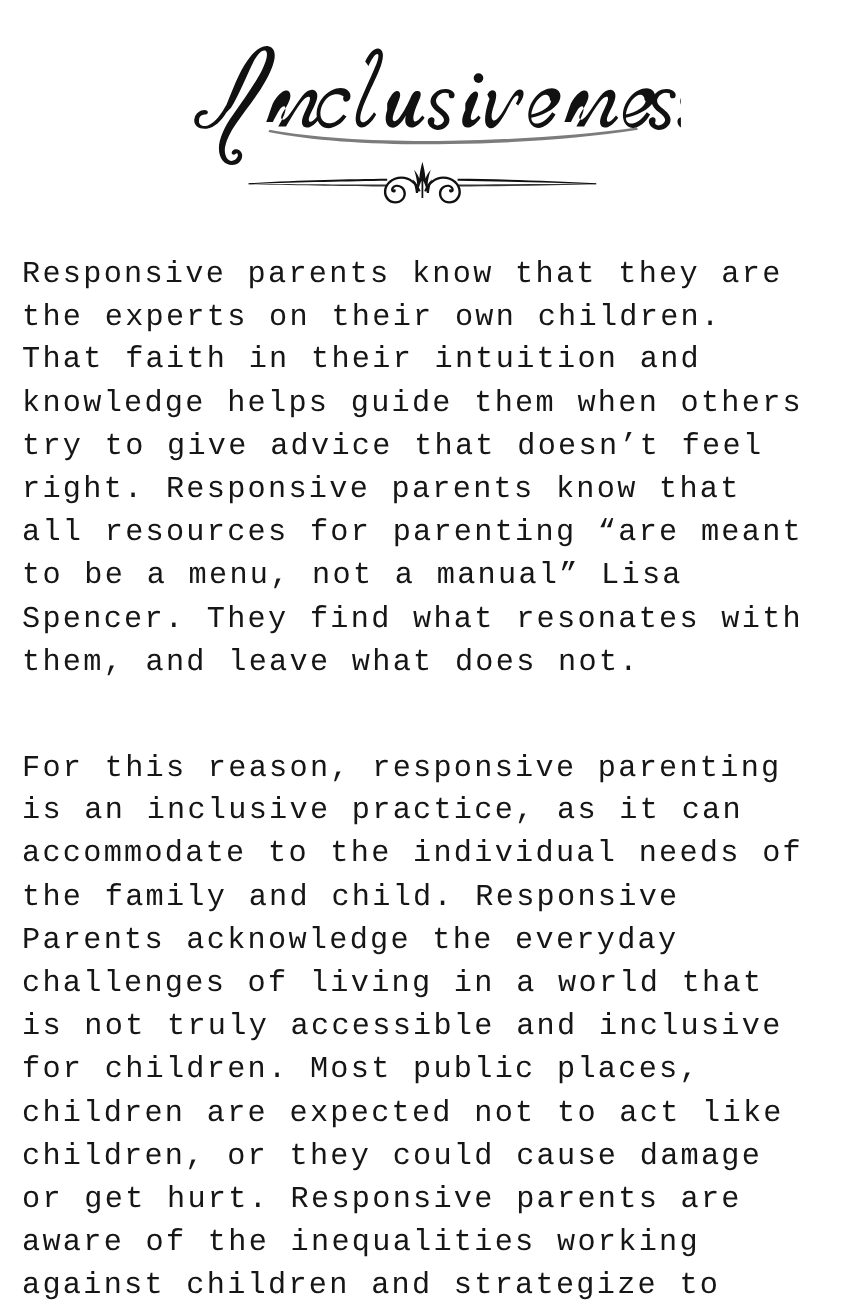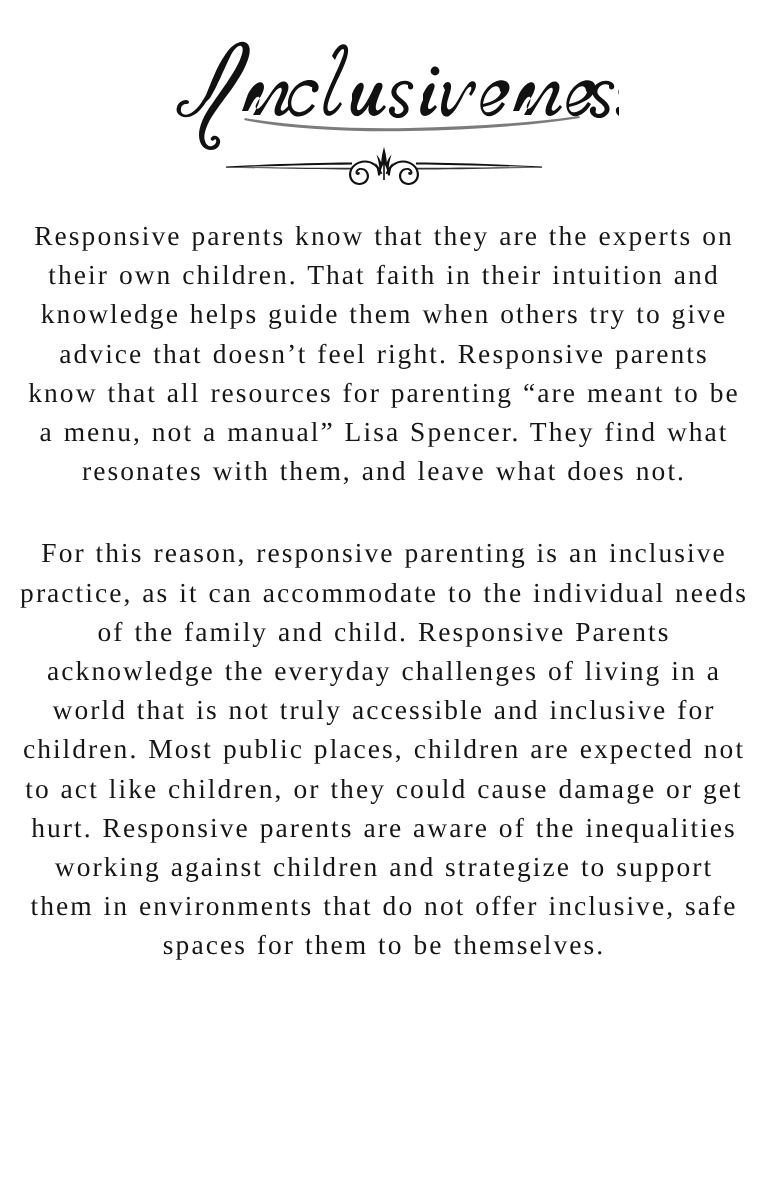--- a/index.html
+++ b/index.html
@@ -62,23 +62,23 @@
   .content {
     width: 728px;
     margin-top: 24px;
     display: flex;
     flex-direction: column;
     align-items: center;
   }
 
   .para {
     width: 728px;
-    margin: 4px;
-    text-align: center;
-    font-family: Liberation Serif, serif;
+    margin: 18px;
+    text-align: left;
+    font-family: Liberation Mono, monospace;
     font-weight: 400;
     font-size: 27.5px;
     line-height: 39.2px;
     letter-spacing: 2.05px;
     word-spacing: 1px;
     color: #161616;
     text-rendering: geometricPrecision;
   }
 
   .para + .para {

